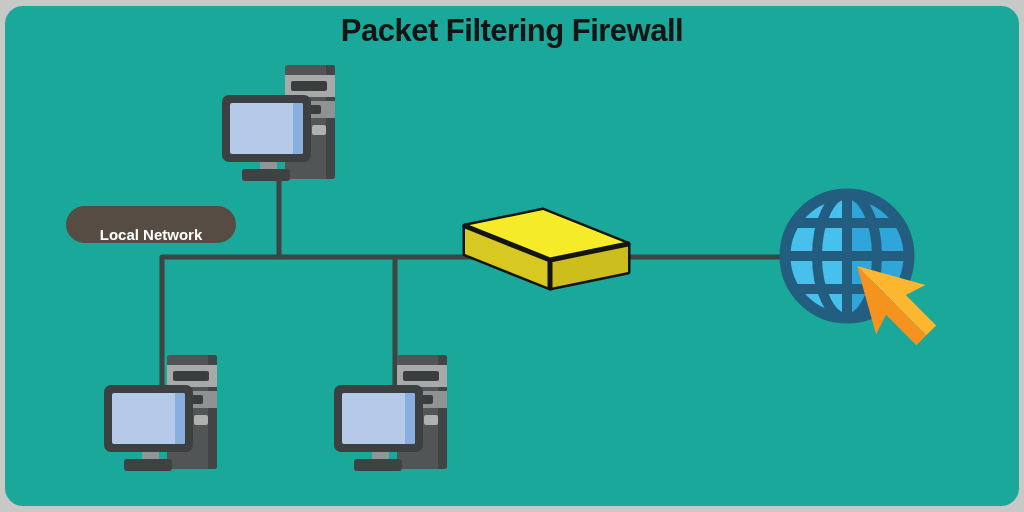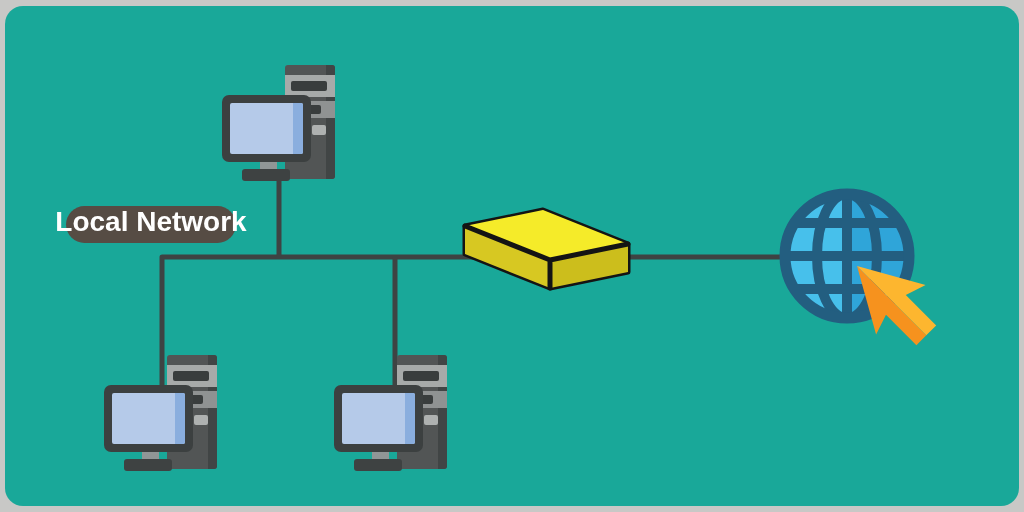--- a/index.html
+++ b/index.html
@@ -12,22 +12,22 @@
     position:absolute; left:5px; top:6px; right:5px; bottom:6px;
     background:#19a899; border-radius:18px;
   }
   .title {
     position:absolute; left:0; right:0; top:13px;
     text-align:center; font-size:31px; font-weight:bold;
     color:#141414; letter-spacing:-0.5px;
   }
   .diagram-svg { position:absolute; left:0; top:0; }
   .pill {
-    position:absolute; display:flex; align-items:flex-start; justify-content:center;
-    background:#564c44; color:#ffffff; font-weight:bold; font-size:28px;
+    position:absolute; display:flex; align-items:flex-end; justify-content:center;
+    background:#564c44; color:#ffffff; font-weight:bold; font-size:15px;
     border-radius:20px; white-space:nowrap;
   }
   .pill-local  { left:66px;  top:206px; width:170px; height:37px; }
   .pill-filter { left:466px; top:298px; width:161px; height:36px; }
 
   
   .computer { position:absolute; width:116px; height:116px; }
   .computer .tower {
     position:absolute; left:63px; top:0; width:50px; height:114px;
     background:#525555; border-radius:3px;
@@ -56,20 +56,21 @@
   .computer-top          { left:222px; top:65px; }
   .computer-bottom-left  { left:104px; top:355px; }
   .computer-bottom-right { left:334px; top:355px; }
 </style>
 </head>
 <body>
 
 <div class="canvas">
   <div class="board"></div>
 
+  <div class="title">Packet Filtering Firewall</div>
 
   <svg class="diagram-svg" width="1024" height="512" viewBox="0 0 1024 512">
 
     <g stroke="#3e4343" stroke-width="5" fill="none">
       <polyline points="162,392 162,257 790,257" stroke-linejoin="round"></polyline>
       <line x1="279" y1="172" x2="279" y2="257"></line>
       <line x1="395" y1="257" x2="395" y2="392"></line>
     </g>
 
     <g>

